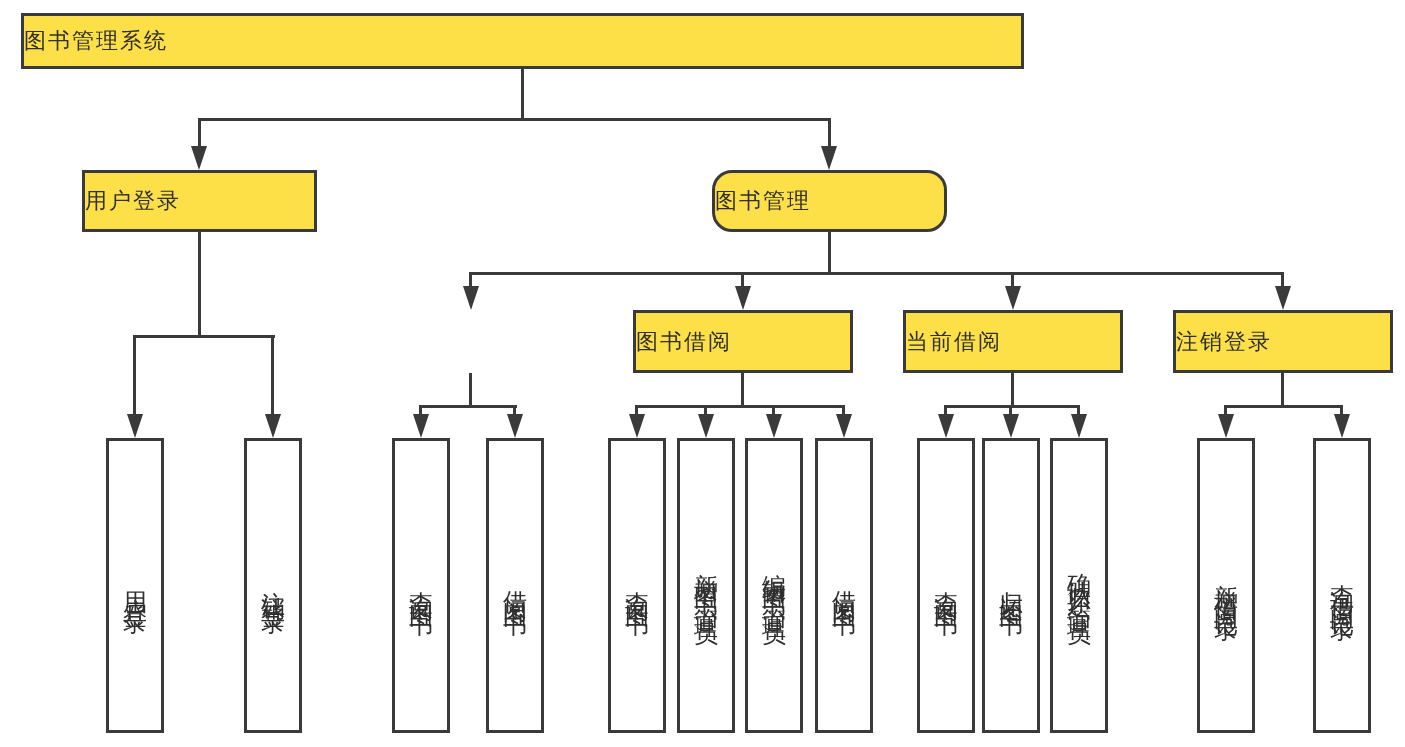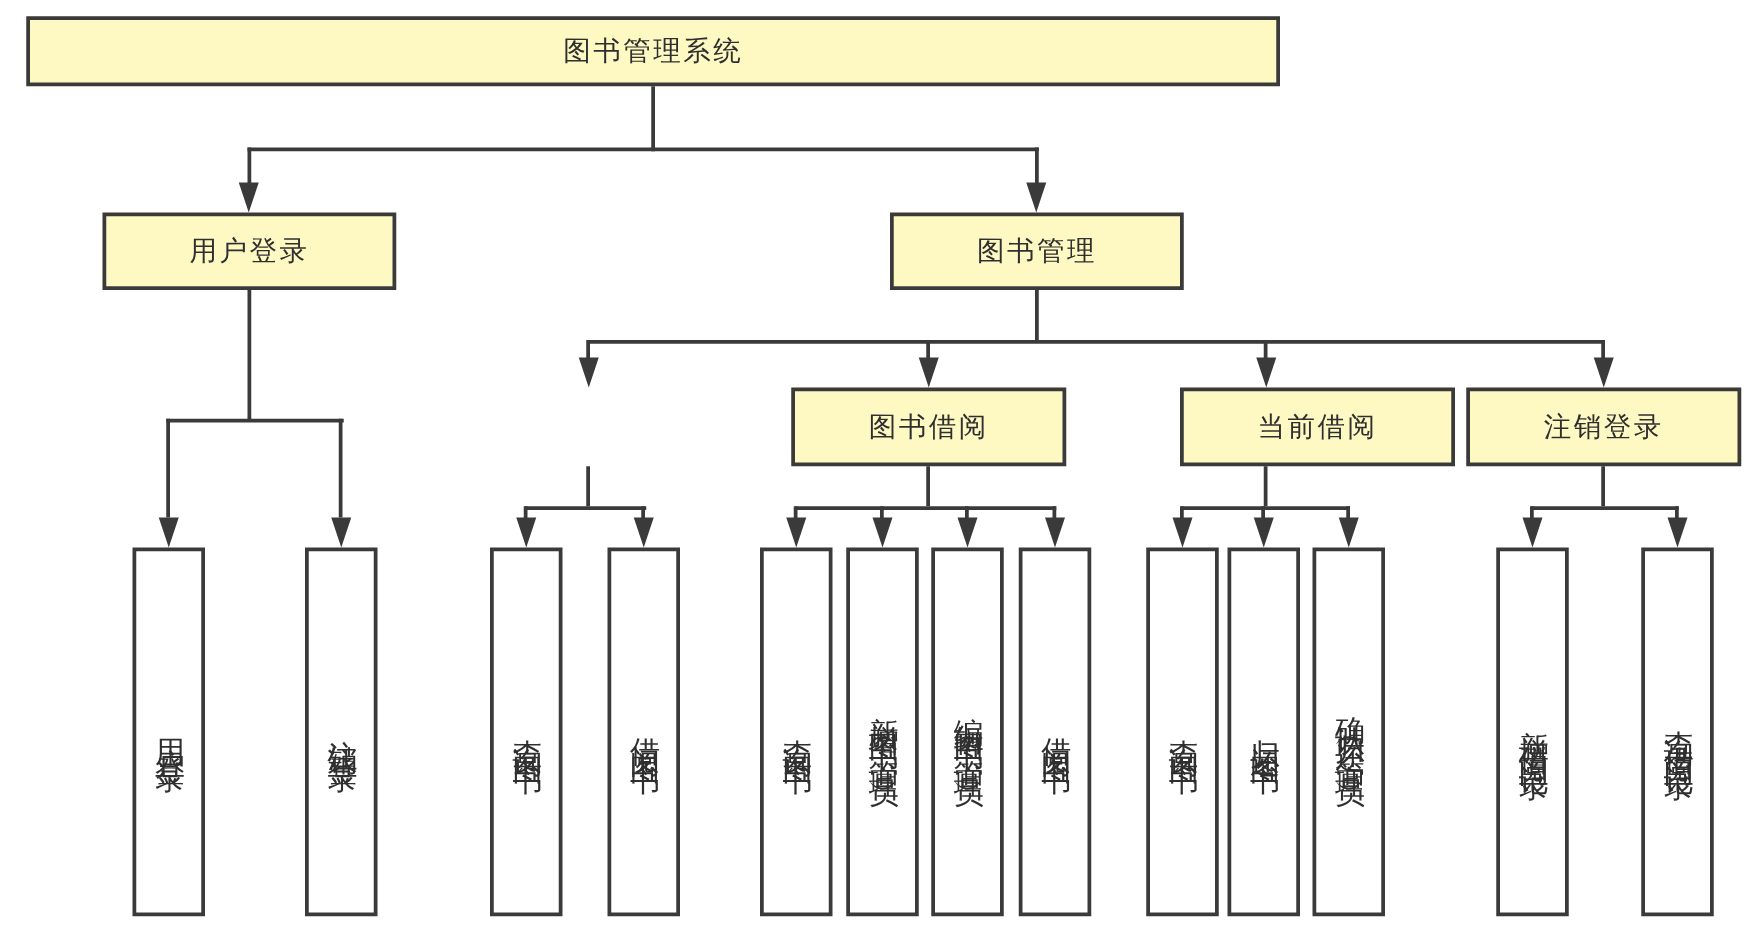--- a/index.html
+++ b/index.html
@@ -8,21 +8,21 @@
     --bg:#ffffff;
     --watermark:#b7babf;
   }
   html,body{margin:0;padding:0;background:var(--bg);}
   .canvas{
     position:relative;width:1405px;height:747px;background:var(--bg);
     font-family:"Liberation Sans","DejaVu Sans",sans-serif;overflow:hidden;
   }
   .hbox{
     position:absolute;box-sizing:border-box;border:3px solid var(--line);
-    background:#fef9c3;display:flex;align-items:center;justify-content:center;
+    background:#fde047;display:flex;align-items:center;
   }
   .hbox .htext{
     font-size:22px;color:var(--text);letter-spacing:2px;white-space:nowrap;
   }
   .vbox{
     position:absolute;box-sizing:border-box;border:3px solid var(--line);
     background:#fff;width:58px;height:295px;top:438px;
     display:flex;align-items:center;justify-content:center;
   }
   .vbox .vtext{
@@ -45,28 +45,28 @@
 
 <div class="canvas">
 
   <div class="hbox" style="left:21px;top:13px;width:1003px;height:56px;">
     <span class="htext">图书管理系统</span>
   </div>
 
   <div class="hbox" style="left:82px;top:170px;width:235px;height:62px;">
     <span class="htext">用户登录</span>
   </div>
-  <div class="hbox" style="left:712px;top:170px;width:235px;height:62px;">
+  <div class="hbox" style="left:712px;top:170px;width:235px;height:62px;border-radius:20px;">
     <span class="htext">图书管理</span>
   </div>
 
   <div class="hbox" style="left:633px;top:310px;width:220px;height:63px;">
     <span class="htext">图书借阅</span>
   </div>
-  <div class="hbox" style="left:903px;top:310px;width:220px;height:63px;margin-left:41px;">
+  <div class="hbox" style="left:903px;top:310px;width:220px;height:63px;">
     <span class="htext">当前借阅</span>
   </div>
   <div class="hbox" style="left:1173px;top:310px;width:220px;height:63px;">
     <span class="htext">注销登录</span>
   </div>
 
   <div class="vbox" style="left:106px;">
     <span class="vtext">用户登录</span>
   </div>
   <div class="vbox" style="left:244px;">

